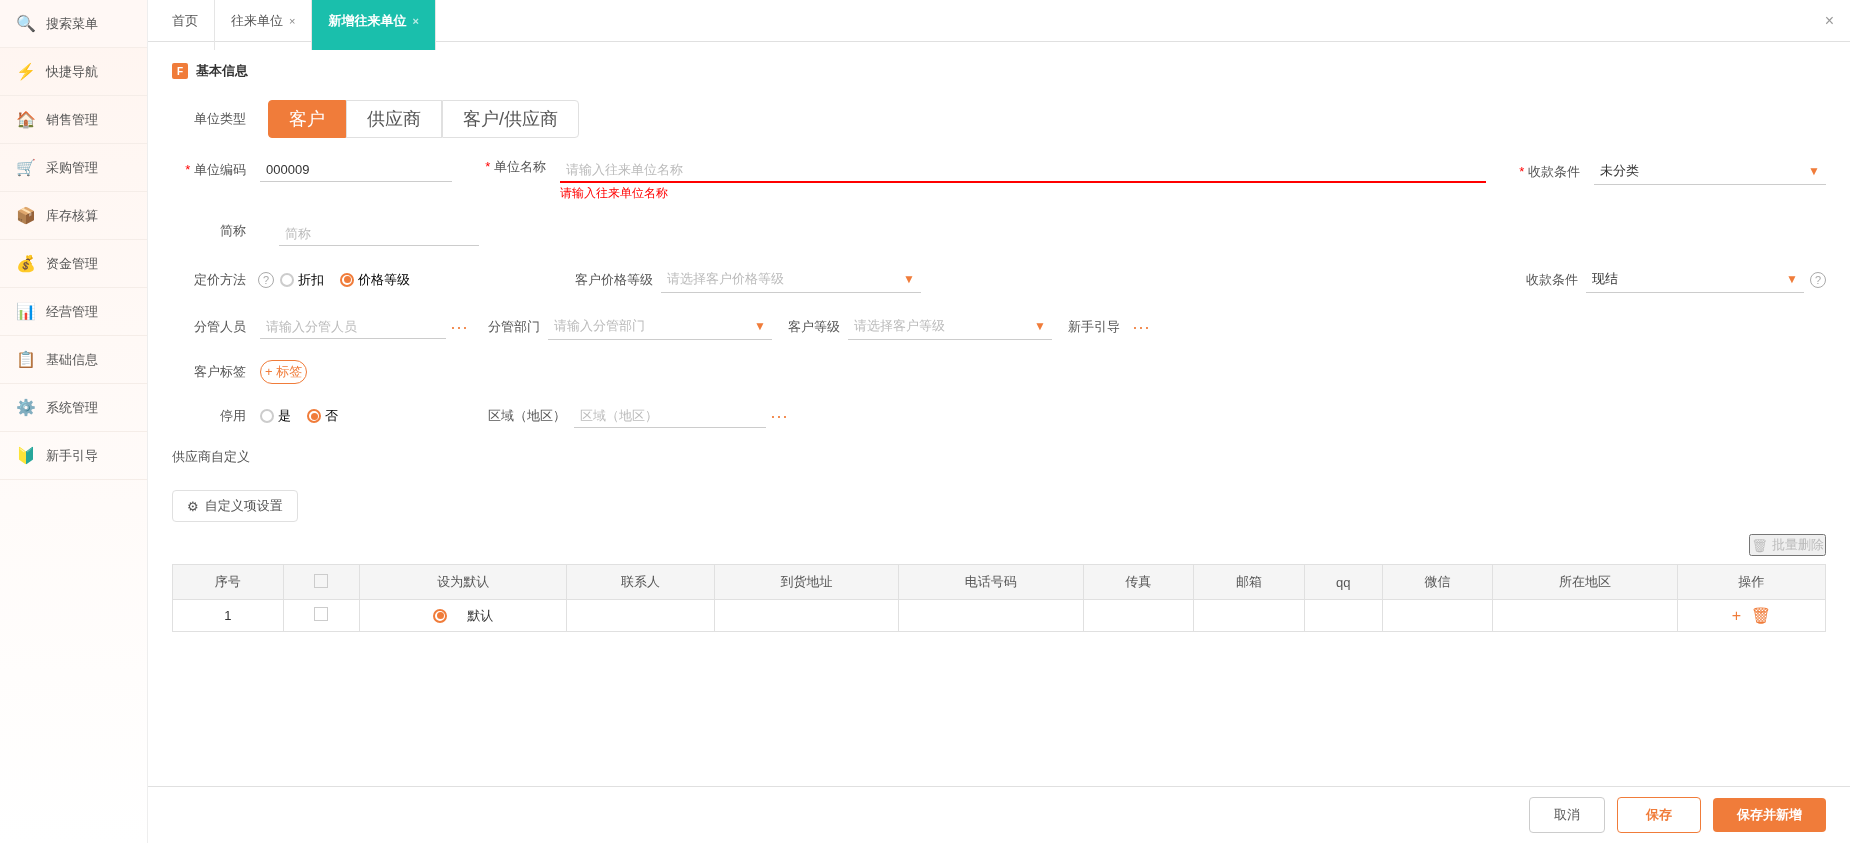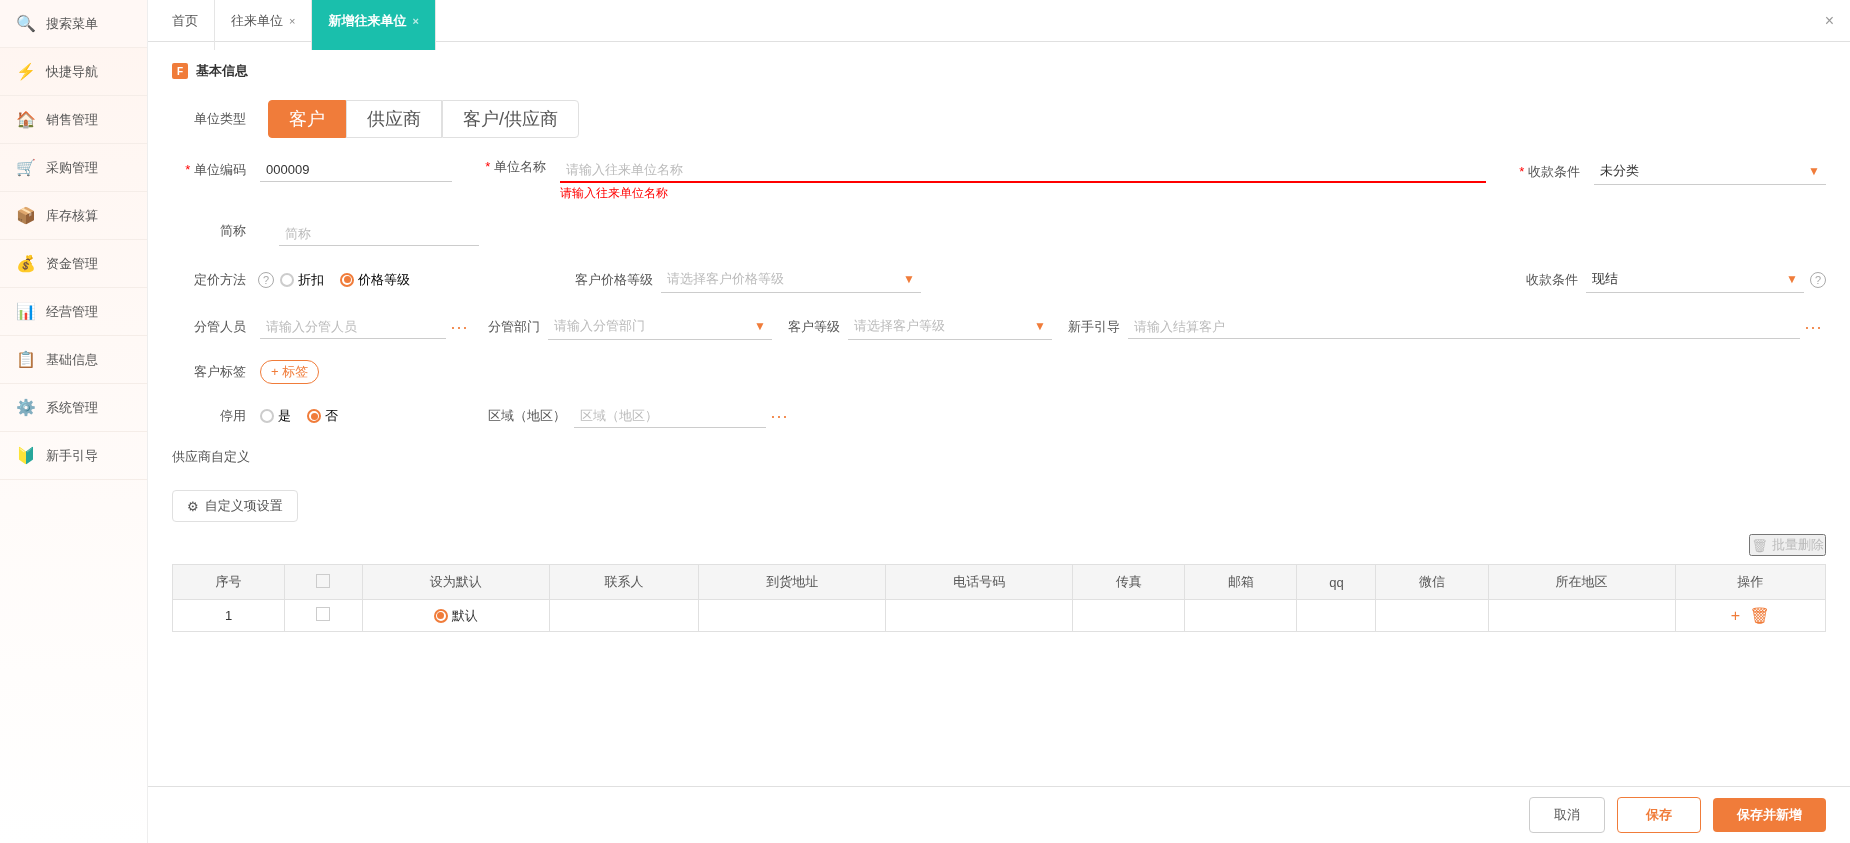--- a/index.html
+++ b/index.html
@@ -177,21 +177,21 @@
       font-size: 18px;
       line-height: 1;
     }
 
     
     .tag-btn {
       border: 1px solid #f07c3a;
       color: #f07c3a;
       background: #fff;
       border-radius: 12px;
-      padding: 2px 10px;
+      padding: 2px 4px;
       cursor: pointer;
       font-size: 12px;
       display: flex;
       align-items: center;
       gap: 4px;
     }
 
     
     .bottom-bar {
       background: #fff;
@@ -470,21 +470,20 @@
       </div>
       <div style="display:flex; align-items:center; width:280px; padding-left:16px;">
         <span class="label-text" style="white-space:nowrap; padding-right:8px;">客户等级</span>
         <div class="select-field" style="flex:1;">
           <span>请选择客户等级</span>
           <span class="select-arrow">▼</span>
         </div>
       </div>
       <div style="display:flex; align-items:center; flex:1; padding-left:16px;">
         <span class="label-text" style="white-space:nowrap; padding-right:8px;">新手引导</span>
-        <input class="form-input" style="flex: 1 1 0%;" placeholder="请输入结算客户">
         <span class="more-dots">···</span>
       </div>
     </div>
 
     <div style="display:flex; align-items:center; margin-bottom:20px;">
       <span class="label-text" style="min-width:80px; text-align:right;">客户标签</span>
       <div style="margin-left:8px;">
         <button class="tag-btn">
           <span>+ 标签</span>
         </button>
@@ -543,21 +542,21 @@
           <th>微信</th>
           <th>所在地区</th>
           <th>操作</th>
         </tr>
       </thead>
       <tbody>
         <tr>
           <td>1</td>
           <td><div class="checkbox"></div></td>
           <td>
-            <div style="display:flex; align-items:center; justify-content:center; gap:4px;text-align:center;">
+            <div style="display:flex; align-items:center; justify-content:center; gap:20px;text-align:center;">
               <div class="radio-circle checked"></div>
               <span>默认</span>
             </div>
           </td>
           <td></td>
           <td></td>
           <td></td>
           <td></td>
           <td></td>
           <td></td>

